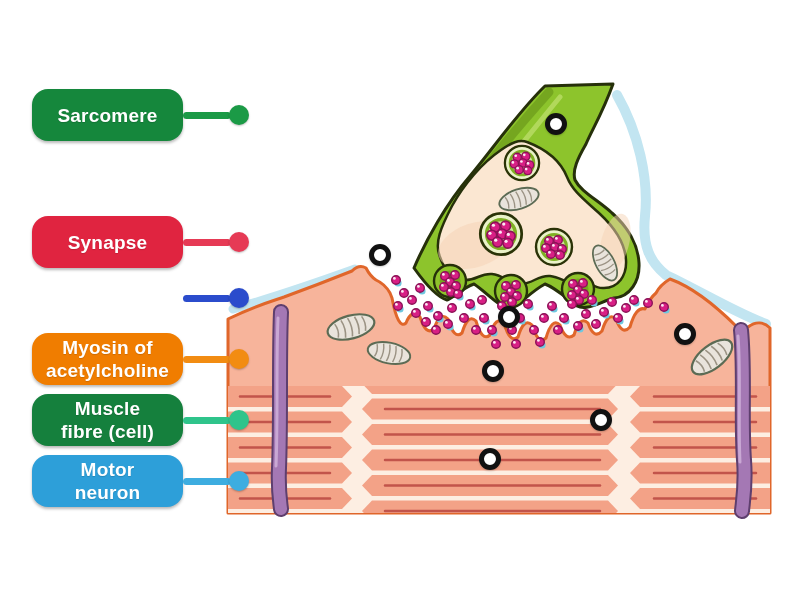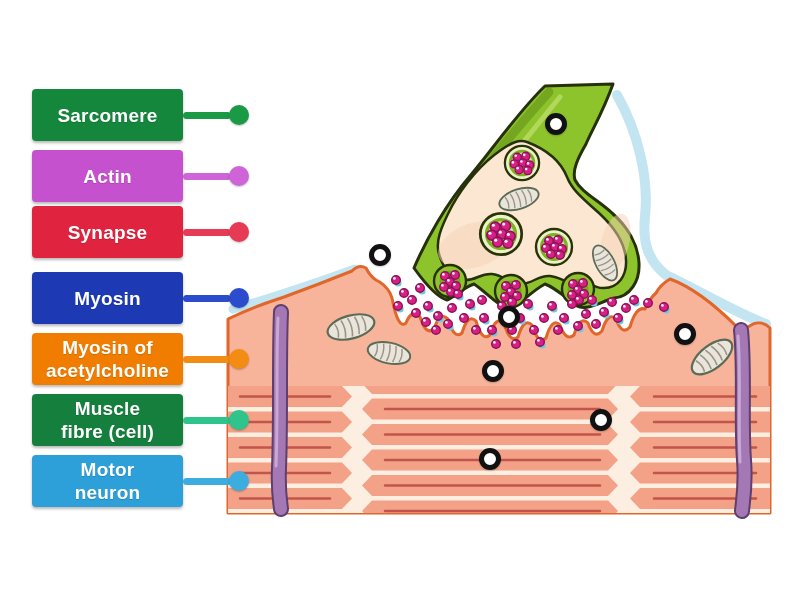--- a/index.html
+++ b/index.html
@@ -6,21 +6,21 @@
   body{
     width:800px;height:600px;position:relative;overflow:hidden;
     background:#ffffff;
     font-family:"Liberation Sans", sans-serif;
   }
   .stage{position:absolute;inset:0;}
   
   .label-item{position:absolute;left:32px;width:175px;height:52px;}
   .label-box{
     position:absolute;left:0;top:0;width:151px;height:52px;
-    border-radius:4px;display:flex;align-items:center;justify-content:center;
+    border-radius:16px;display:flex;align-items:center;justify-content:center;
     box-shadow:0 2px 3px rgba(0,0,0,.28);
     cursor:grab;
   }
   .label-text{
     color:#ffffff;font-size:19px;font-weight:700;line-height:23px;
     text-align:center;white-space:pre-line;letter-spacing:.2px;
     text-shadow:0 1px 1px rgba(0,0,0,.15);
   }
   .label-stem{
     position:absolute;left:151px;top:23px;width:48px;height:7px;
@@ -260,38 +260,28 @@
     </g>
   </svg>
 
   <div class="label-item" style="top:89px">
     <div class="label-box" style="background-color: rgb(21, 135, 60);">
       <span class="label-text">Sarcomere</span>
     </div>
     <div class="label-stem" style="background-color: rgb(27, 154, 70);"></div>
     <div class="label-dot" style="background-color: rgb(27, 154, 70);"></div>
   </div>
-  <div class="label-item" style="top:150px">
-    <div class="label-box" style="background-color: rgb(197, 81, 207);">
-      <span class="label-text">Actin</span>
-    </div>
-    <div class="label-stem" style="background-color: rgb(207, 99, 216);"></div>
-    <div class="label-dot" style="background-color: rgb(207, 99, 216);"></div>
-  </div>
-  <div class="label-item" style="top:206px">
+  <div class="label-item" style="top:216px">
     <div class="label-box" style="background-color: rgb(224, 36, 64);">
       <span class="label-text">Synapse</span>
     </div>
     <div class="label-stem" style="background-color: rgb(230, 58, 85);"></div>
     <div class="label-dot" style="background-color: rgb(230, 58, 85);"></div>
   </div>
   <div class="label-item" style="top:272px">
-    <div class="label-box" style="background-color: rgb(29, 58, 180);">
-      <span class="label-text">Myosin</span>
-    </div>
     <div class="label-stem" style="background-color: rgb(43, 76, 204);"></div>
     <div class="label-dot" style="background-color: rgb(43, 76, 204);"></div>
   </div>
   <div class="label-item" style="top:333px">
     <div class="label-box" style="background-color: rgb(240, 125, 0);">
       <span class="label-text">Myosin of
 acetylcholine</span>
     </div>
     <div class="label-stem" style="background-color: rgb(242, 140, 18);"></div>
     <div class="label-dot" style="background-color: rgb(242, 140, 18);"></div>

